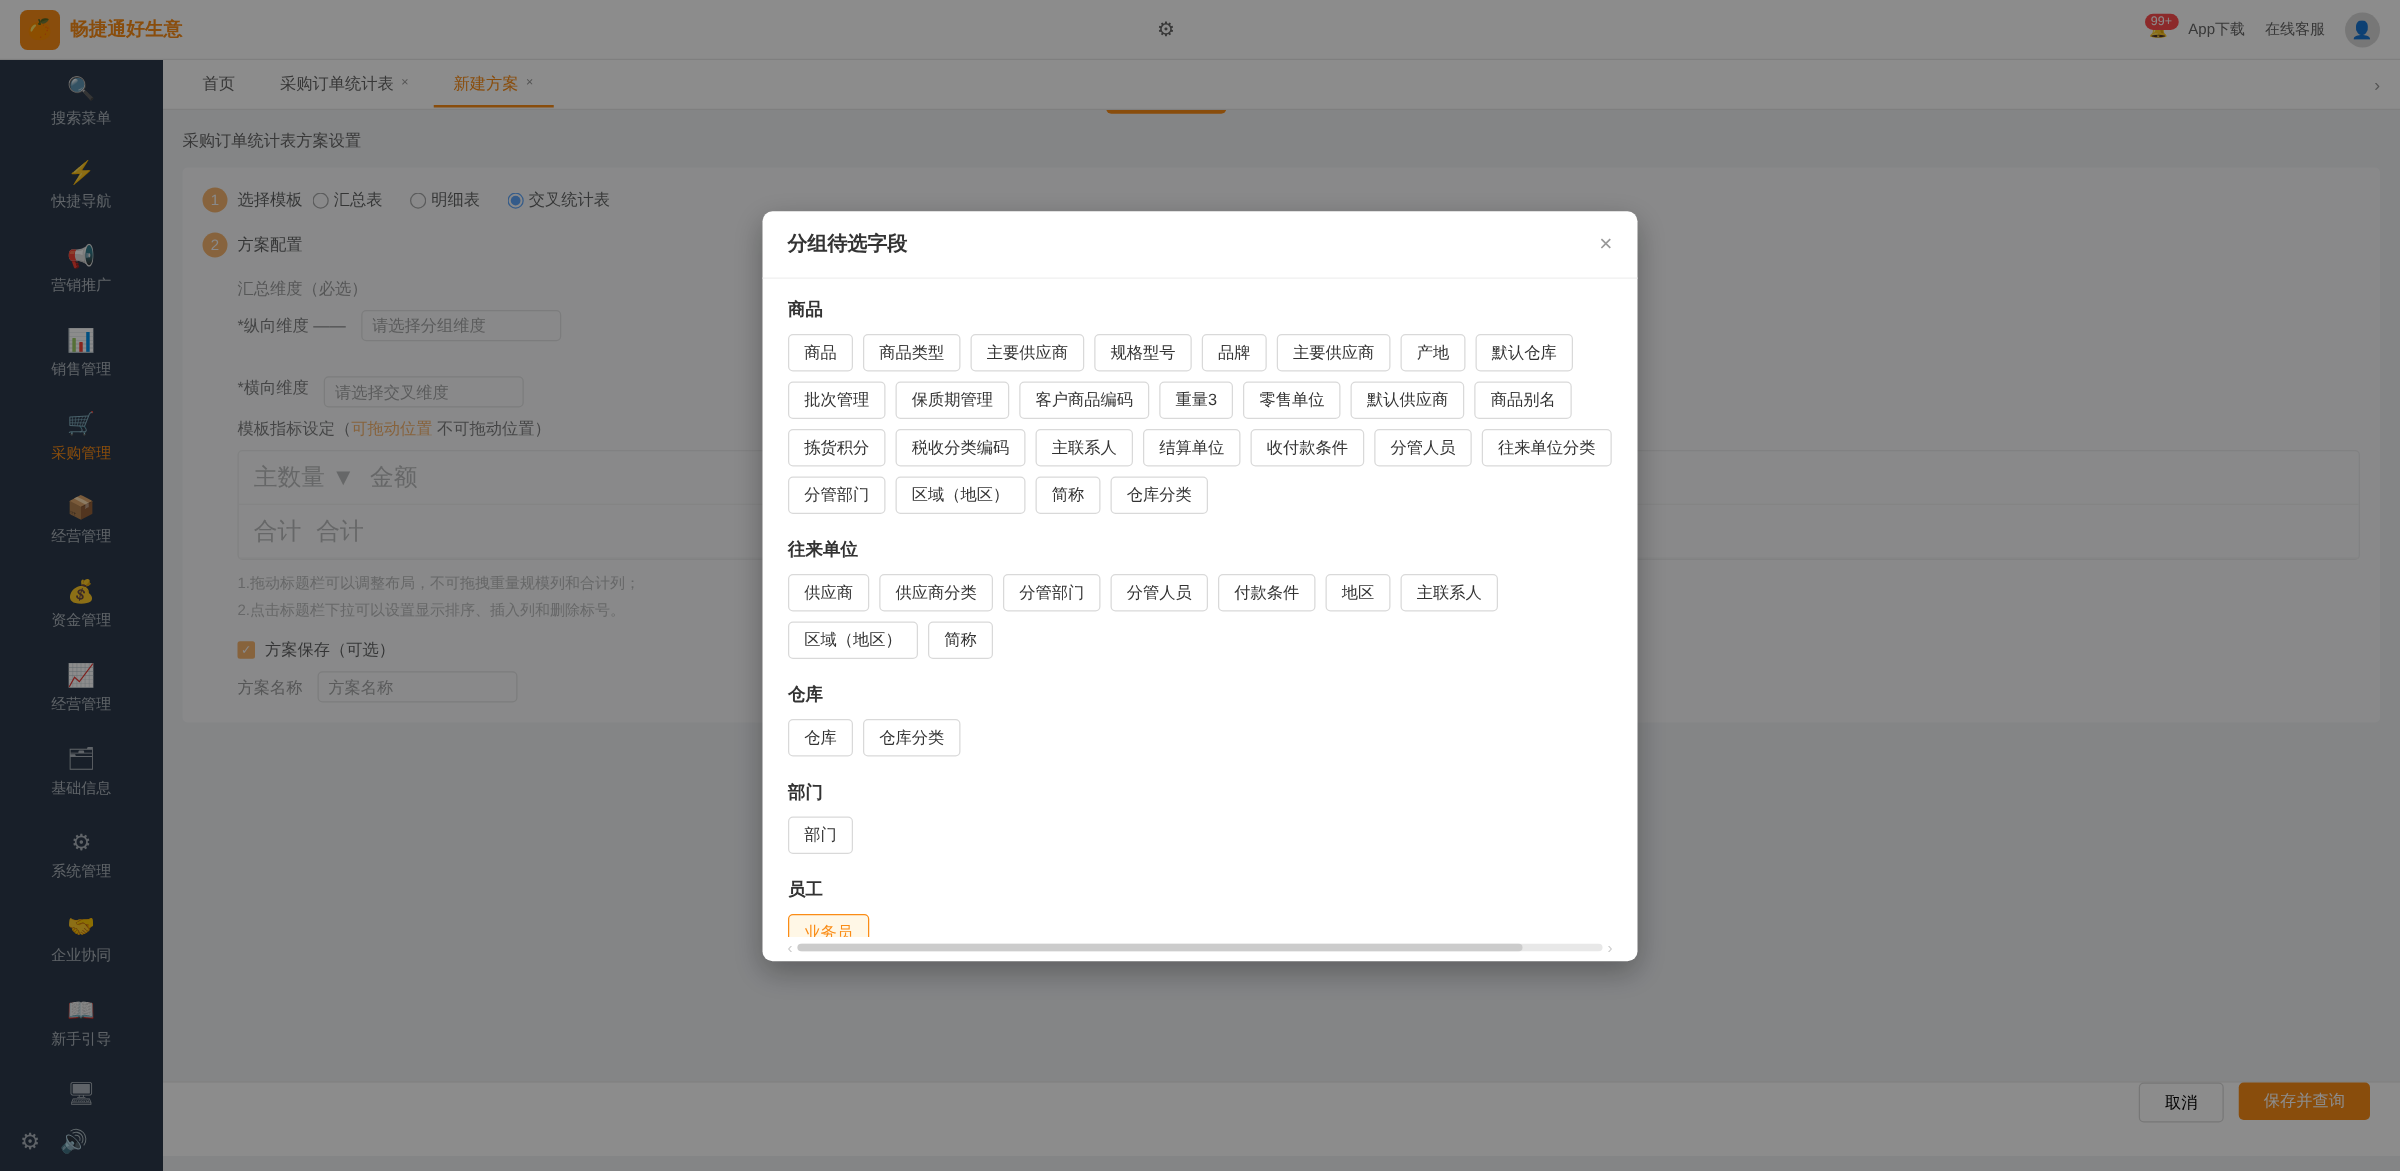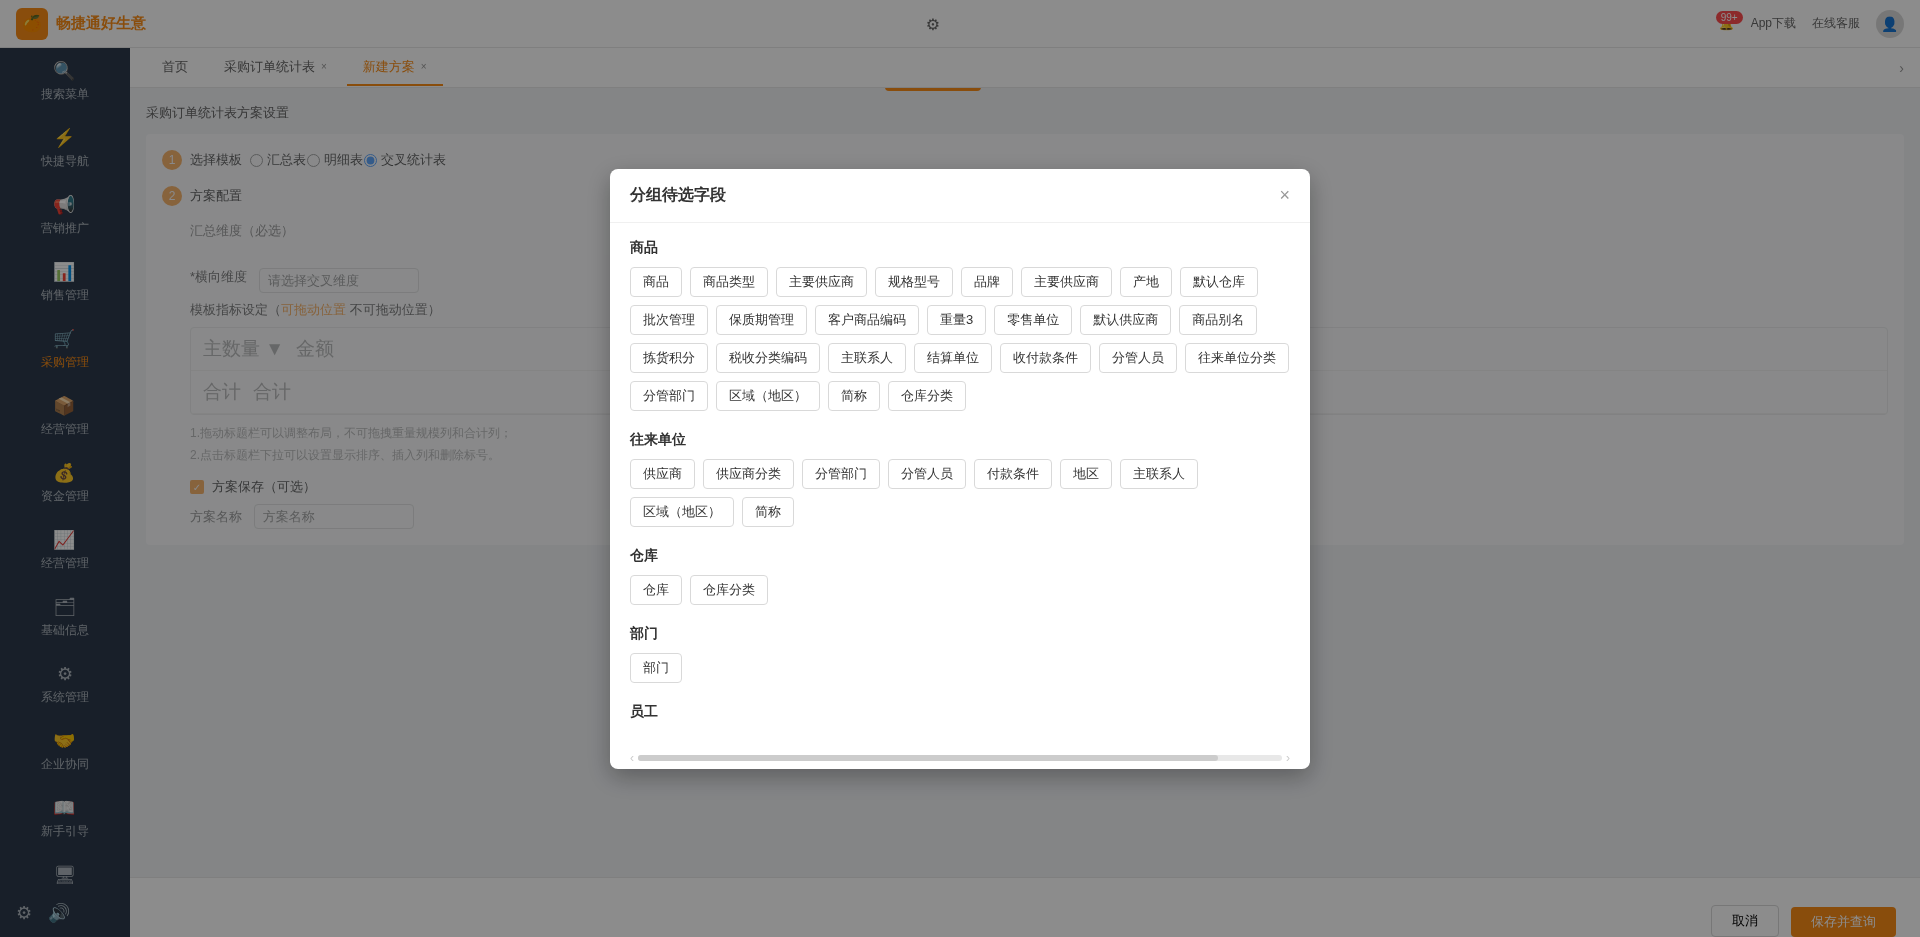--- a/index.html
+++ b/index.html
@@ -67,31 +67,31 @@
     .field-group { margin-bottom: 20px; }
     .field-group-title { font-size: 14px; font-weight: bold; color: #333; margin-bottom: 10px; }
     .field-tags { display: flex; flex-wrap: wrap; gap: 8px; }
     .field-tag { border: 1px solid #d9d9d9; border-radius: 4px; padding: 5px 12px; font-size: 13px; color: #333; cursor: pointer; background: white; white-space: nowrap; }
     .field-tag.selected { border-color: #fa8c16; color: #fa8c16; background: #fff7e6; }
     .btn-cancel { border: 1px solid #d9d9d9; background: white; padding: 6px 20px; border-radius: 4px; cursor: pointer; font-size: 13px; }
     .btn-confirm { background: #fa8c16; color: white; border: none; padding: 6px 20px; border-radius: 4px; cursor: pointer; font-size: 13px; }
 
     
     .bg-step { display: flex; align-items: center; gap: 8px; margin-bottom: 16px; }
-    .radio-group { display: flex; gap: 1px; align-items: center; font-size: 13px; }
+    .radio-group { display: flex; gap: 22px; align-items: center; font-size: 13px; }
     .radio-label { display: flex; align-items: center; gap: 4px; }
 
     .table-area { border: 1px solid #e8e8e8; border-radius: 4px; margin-top: 8px; }
     .table-row-bg { display: flex; padding: 8px 12px; border-bottom: 1px solid #f0f0f0; gap: 12px; font-size: 19px; color: #999; }
 
     .hints { font-size: 12px; color: #999; margin-top: 8px; line-height: 1.8; }
     .plan-save { display: flex; align-items: center; gap: 8px; margin-top: 12px; font-size: 13px; }
     .checkbox-sq { width: 14px; height: 14px; border: 2px solid #fa8c16; border-radius: 2px; background: #fa8c16; display: inline-flex; align-items: center; justify-content: center; color: white; font-size: 10px; }
 
-    .bottom-action-bar { position: fixed; bottom: 0; right: 0; left: 130px; height: 60px; background: #fff; border-top: 1px solid #e8e8e8; display: flex; align-items: flex-end; justify-content: flex-end; padding: 0 24px; gap: 12px; z-index: 100; }
+    .bottom-action-bar { position: fixed; bottom: 12px; right: 0; left: 130px; height: 60px; background: #fff; border-top: 1px solid #e8e8e8; display: flex; align-items: flex-start; justify-content: flex-end; padding: 0 24px; gap: 12px; z-index: 100; }
   </style>
 </head>
 <body>
 
 <div class="top-header">
   <div class="logo-area">
     <div class="logo-icon">🍊</div>
     <span>畅捷通好生意</span>
   </div>
   <div class="header-center">
@@ -218,20 +218,24 @@
           </div>
         </div>
 
         <div class="bg-step">
           <div class="step-badge">2</div>
           <span>方案配置</span>
         </div>
 
         <div style="padding-left:28px;">
           <div style="margin-bottom:8px;font-size:13px;color:#666;">汇总维度（必选）</div>
+          <div style="display:flex;gap:12px;margin-bottom:8px;align-items:center;">
+            <span style="color:#333;font-size:13px;">*纵向维度 ——</span>
+            <input type="text" style="border: 1px solid rgb(217, 217, 217); border-radius: 4px; padding: 4px 8px; font-size: 13px; width: 160px;" placeholder="请选择分组维度">
+          </div>
           <div style="display:flex;gap:12px;margin-bottom:8px;align-items:center;">
             <span style="color:#333;font-size:13px;margin-top:12px;">*横向维度</span>
             <input type="text" style="border: 1px solid rgb(217, 217, 217); border-radius: 4px; padding: 4px 8px; font-size: 13px; width: 160px; margin-top: 20px;" placeholder="请选择交叉维度">
           </div>
           <div style="font-size:13px;color:#333;margin-bottom:8px;">
             模板指标设定（<span style="color:#fa8c16;">可拖动位置</span> <span>不可拖动位置）</span>
           </div>
           <div class="table-area">
             <div class="table-row-bg">
               <span>主数量 ▼</span>
@@ -332,20 +336,23 @@
 
       <div class="field-group">
         <div class="field-group-title">部门</div>
         <div class="field-tags">
           <span class="field-tag">部门</span>
         </div>
       </div>
 
       <div class="field-group">
         <div class="field-group-title">员工</div>
+        <div class="field-tags">
+          <span class="field-tag selected">业务员</span>
+        </div>
       </div>
 
     </div>
 
     <div style="padding: 2px 20px 4px 20px;display:flex;align-items:center;gap:4px;">
       <span style="font-size:12px;color:#ccc;">‹</span>
       <div style="flex:1;height:6px;background:#e8e8e8;border-radius:3px;position:relative;">
         <div style="width:90%;height:6px;background:#ccc;border-radius:3px;"></div>
       </div>
       <span style="font-size:12px;color:#ccc;">›</span>

